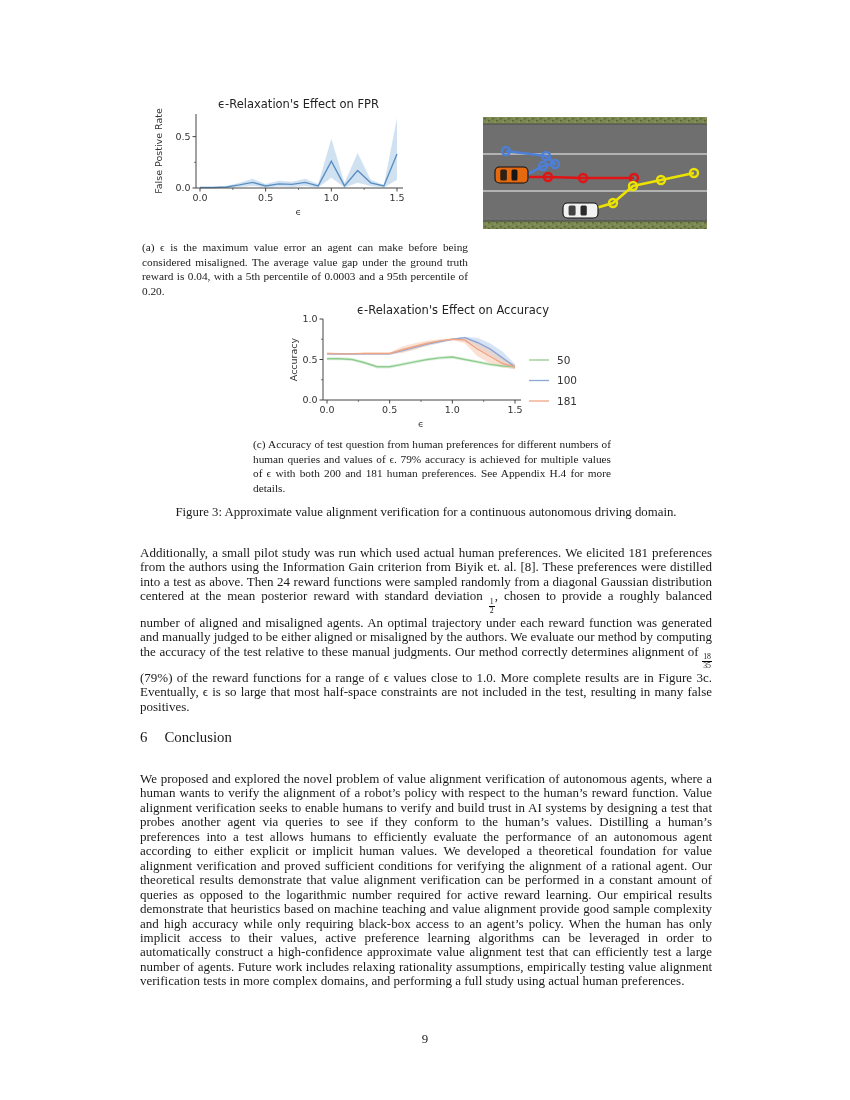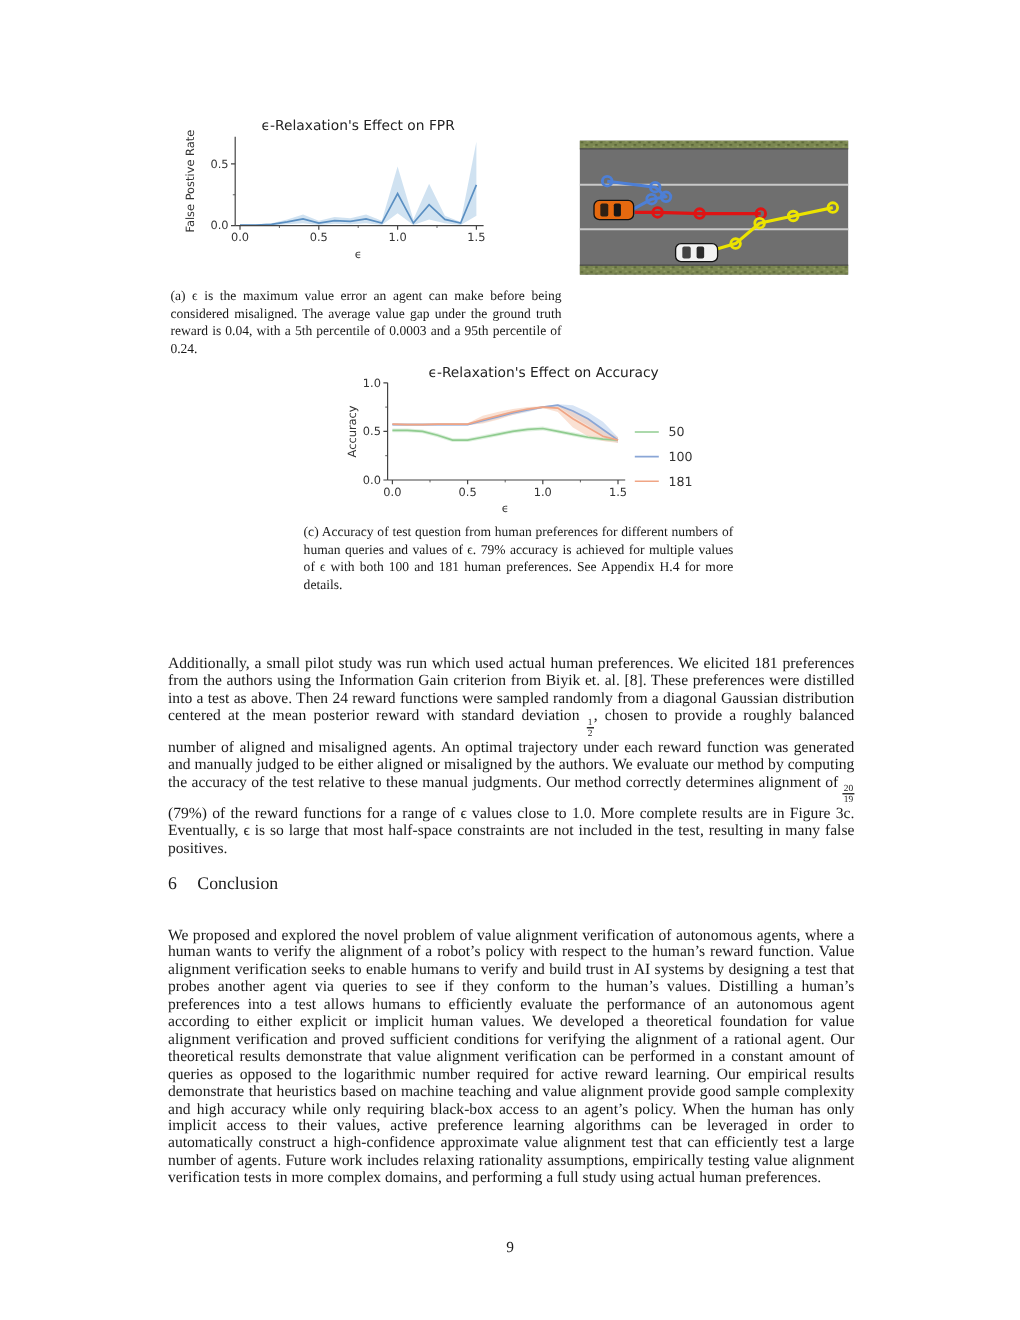--- a/index.html
+++ b/index.html
@@ -92,21 +92,21 @@
         <rect x="28.5" y="52.5" width="5.9399999999999995" height="11" rx="1.5" fill="#161616"></rect>
         <rect x="17.28" y="52.5" width="6.6000000000000005" height="11" rx="1.5" fill="#161616" fill-opacity="0.88"></rect>
       </g>
       <g>
         <rect x="80" y="86" width="35" height="15" rx="4.5" fill="#f2f2f2" stroke="#111" stroke-width="1.1"></rect>
         <rect x="97.5" y="88.5" width="6.3" height="10" rx="1.5" fill="#2a2a2a"></rect>
         <rect x="85.6" y="88.5" width="7" height="10" rx="1.5" fill="#2a2a2a" fill-opacity="0.88"></rect>
       </g>
     </svg>
 
-  <div class="caption abs" style="left:142px;top:240px;width:326px">(a) ϵ is the maximum value error an agent can make before being considered misaligned. The average value gap under the ground truth reward is 0.04, with a 5th percentile of 0.0003 and a 95th percentile of 0.24.</div>
+  <div class="caption abs" style="left:142px;top:240px;width:326px">(a) ϵ is the maximum value error an agent can make before being considered misaligned. The average value gap under the ground truth reward is 0.04, with a 5th percentile of 0.0003 and a 95th percentile of 0.20.</div>
 
 
   <svg id="acc-chart" class="abs" style="left:283px;top:302px" width="362" height="132">
       <polygon points="44,55.07 56.53333333333333,55.07 69.06666666666666,55.879999999999995 81.6,59.120000000000005 94.13333333333333,63.17 106.66666666666666,63.17 119.19999999999999,60.739999999999995 131.73333333333332,58.31 144.26666666666665,55.879999999999995 156.8,54.26 169.33333333333331,53.449999999999996 181.86666666666667,55.879999999999995 194.39999999999998,58.31 206.93333333333334,60.739999999999995 219.46666666666664,62.36 232,63.17 232,66.41 219.46666666666664,65.6 206.93333333333334,63.980000000000004 194.39999999999998,61.55 181.86666666666667,59.120000000000005 169.33333333333331,56.69 156.8,57.5 144.26666666666665,59.120000000000005 131.73333333333332,61.55 119.19999999999999,63.980000000000004 106.66666666666666,66.41 94.13333333333333,66.41 81.6,62.36 69.06666666666666,59.120000000000005 56.53333333333333,58.31 44,58.31" fill="#c4e6c4" fill-opacity="0.55"></polygon>
       <polygon points="44,51.02 56.53333333333333,51.02 69.06666666666666,51.02 81.6,51.02 94.13333333333333,51.02 106.66666666666666,51.02 119.19999999999999,46.97 131.73333333333332,43.73 144.26666666666665,40.49 156.8,38.06 169.33333333333331,36.44 181.86666666666667,34.82 194.39999999999998,35.629999999999995 206.93333333333334,41.300000000000004 219.46666666666664,49.4 232,62.36 232,67.22 219.46666666666664,62.36 206.93333333333334,52.63999999999999 194.39999999999998,45.35 181.86666666666667,36.44 169.33333333333331,38.06 156.8,41.300000000000004 144.26666666666665,43.73 131.73333333333332,46.97 119.19999999999999,50.21 106.66666666666666,52.63999999999999 94.13333333333333,52.63999999999999 81.6,52.63999999999999 69.06666666666666,52.63999999999999 56.53333333333333,52.63999999999999 44,52.63999999999999" fill="#b7cdec" fill-opacity="0.55"></polygon>
       <polygon points="44,50.615 56.53333333333333,51.02 69.06666666666666,51.02 81.6,50.615 94.13333333333333,50.615 106.66666666666666,50.615 119.19999999999999,44.54 131.73333333333332,41.300000000000004 144.26666666666665,38.870000000000005 156.8,37.25 169.33333333333331,36.44 181.86666666666667,36.44 194.39999999999998,39.68 206.93333333333334,46.97 219.46666666666664,55.879999999999995 232,62.36 232,67.22 219.46666666666664,65.6 206.93333333333334,61.55 194.39999999999998,54.26 181.86666666666667,41.300000000000004 169.33333333333331,38.06 156.8,40.49 144.26666666666665,43.73 131.73333333333332,47.78 119.19999999999999,51.02 106.66666666666666,52.23500000000001 94.13333333333333,52.23500000000001 81.6,52.23500000000001 69.06666666666666,52.63999999999999 56.53333333333333,52.63999999999999 44,52.23500000000001" fill="#f6c9ae" fill-opacity="0.55"></polygon>
       <polyline points="44,56.69 56.53333333333333,56.69 69.06666666666666,57.5 81.6,60.739999999999995 94.13333333333333,64.78999999999999 106.66666666666666,64.78999999999999 119.19999999999999,62.36 131.73333333333332,59.93 144.26666666666665,57.5 156.8,55.879999999999995 169.33333333333331,55.07 181.86666666666667,57.5 194.39999999999998,59.93 206.93333333333334,62.36 219.46666666666664,63.980000000000004 232,64.78999999999999" fill="none" stroke="#90cc90" stroke-width="1.4"></polyline>
       <polyline points="44,51.830000000000005 56.53333333333333,51.830000000000005 69.06666666666666,51.830000000000005 81.6,51.830000000000005 94.13333333333333,51.830000000000005 106.66666666666666,51.830000000000005 119.19999999999999,48.59 131.73333333333332,45.35 144.26666666666665,42.11000000000001 156.8,39.68 169.33333333333331,37.25 181.86666666666667,35.629999999999995 194.39999999999998,40.49 206.93333333333334,46.97 219.46666666666664,55.879999999999995 232,64.78999999999999" fill="none" stroke="#8aa6d6" stroke-width="1.4"></polyline>
       <polyline points="44,51.425000000000004 56.53333333333333,51.830000000000005 69.06666666666666,51.830000000000005 81.6,51.425000000000004 94.13333333333333,51.425000000000004 106.66666666666666,51.425000000000004 119.19999999999999,47.78 131.73333333333332,44.54 144.26666666666665,41.300000000000004 156.8,38.870000000000005 169.33333333333331,37.25 181.86666666666667,38.06 194.39999999999998,46.97 206.93333333333334,54.26 219.46666666666664,61.55 232,64.78999999999999" fill="none" stroke="#f0a585" stroke-width="1.4"></polyline>
       <line x1="40" y1="17" x2="40" y2="98" stroke="#444" stroke-width="1"></line>
@@ -134,29 +134,30 @@
       <text x="138" y="125" text-anchor="middle" class="tick">ϵ</text>
       <text x="14" y="57.5" text-anchor="middle" class="tick" transform="rotate(-90 14 57.5)">Accuracy</text>
       <line x1="246" y1="58" x2="266" y2="58" stroke="#90cc90" stroke-width="1.3"></line>
       <text x="274" y="61.6" class="legend">50</text>
       <line x1="246" y1="78.5" x2="266" y2="78.5" stroke="#8aa6d6" stroke-width="1.3"></line>
       <text x="274" y="82.1" class="legend">100</text>
       <line x1="246" y1="99" x2="266" y2="99" stroke="#f0a585" stroke-width="1.3"></line>
       <text x="274" y="102.6" class="legend">181</text>
     </svg>
 
-  <div class="caption abs" style="left:253px;top:437px;width:358px">(c) Accuracy of test question from human preferences for different numbers of human queries and values of ϵ. 79% accuracy is achieved for multiple values of ϵ with both 100 and 181 human preferences. See Appendix H.4 for more details.</div>
+  <div class="caption abs" style="left:253px;top:437px;width:358px">(c) Accuracy of test question from human preferences for different numbers of human queries and values of ϵ. 79% accuracy is achieved for multiple values of ϵ with both 200 and 181 human preferences. See Appendix H.4 for more details.</div>
 
+  <div class="figcaption abs" style="left:140px;top:505px;width:572px">Figure 3: Approximate value alignment verification for a continuous autonomous driving domain.</div>
 
   <div class="body abs" style="left:140px;top:546px;width:572px">Additionally, a small pilot study was run which used actual human preferences. We elicited 181 preferences from the authors using the Information Gain criterion from Biyik et. al. [8]. These preferences were distilled into a test as above. Then 24 reward functions were sampled randomly from a diagonal Gaussian distribution centered at the mean posterior reward with standard deviation <span class="frac">
         <span class="num">1</span>
         <span>2</span>
       </span>, chosen to provide a roughly balanced number of aligned and misaligned agents. An optimal trajectory under each reward function was generated and manually judged to be either aligned or misaligned by the authors. We evaluate our method by computing the accuracy of the test relative to these manual judgments. Our method correctly determines alignment of <span class="frac">
-        <span class="num">20</span>
-        <span>19</span>
+        <span class="num">18</span>
+        <span>35</span>
       </span> (79%) of the reward functions for a range of ϵ values close to 1.0. More complete results are in Figure 3c. Eventually, ϵ is so large that most half-space constraints are not included in the test, resulting in many false positives.</div>
 
   <h2 class="sect abs" style="left:140px;top:729px">
     <span>6</span><span class="sect-gap"></span><span>Conclusion</span>
   </h2>
 
   <div class="body abs" style="left:140px;top:772px;width:572px">We proposed and explored the novel problem of value alignment verification of autonomous agents, where a human wants to verify the alignment of a robot’s policy with respect to the human’s reward function. Value alignment verification seeks to enable humans to verify and build trust in AI systems by designing a test that probes another agent via queries to see if they conform to the human’s values. Distilling a human’s preferences into a test allows humans to efficiently evaluate the performance of an autonomous agent according to either explicit or implicit human values. We developed a theoretical foundation for value alignment verification and proved sufficient conditions for verifying the alignment of a rational agent. Our theoretical results demonstrate that value alignment verification can be performed in a constant amount of queries as opposed to the logarithmic number required for active reward learning. Our empirical results demonstrate that heuristics based on machine teaching and value alignment provide good sample complexity and high accuracy while only requiring black-box access to an agent’s policy. When the human has only implicit access to their values, active preference learning algorithms can be leveraged in order to automatically construct a high-confidence approximate value alignment test that can efficiently test a large number of agents. Future work includes relaxing rationality assumptions, empirically testing value alignment verification tests in more complex domains, and performing a full study using actual human preferences.</div>
 
   <div class="pageno abs" style="left:0;top:1032px;width:850px">9</div>
 </div>

